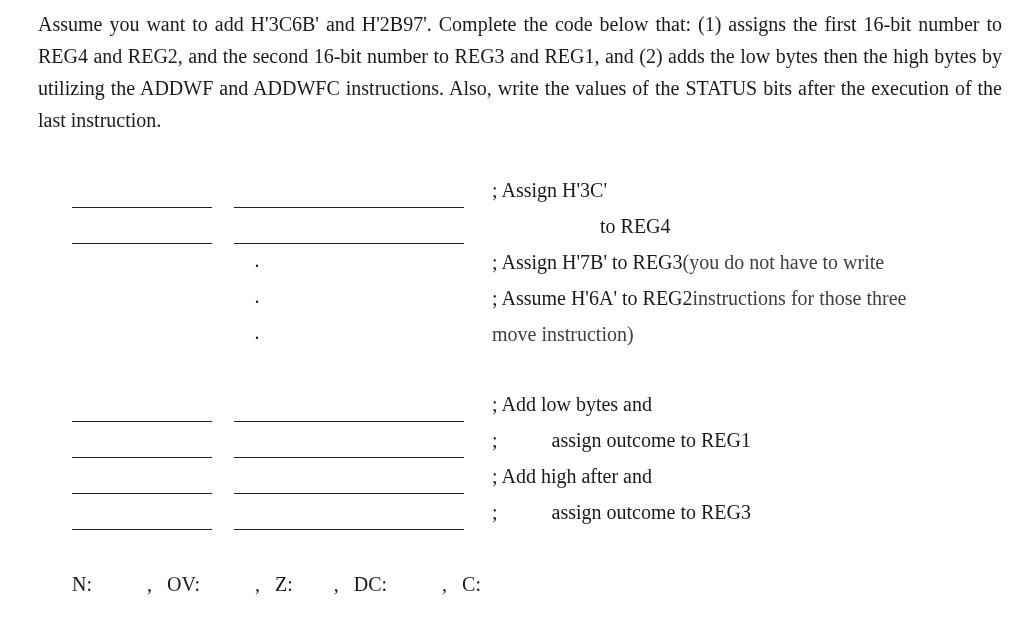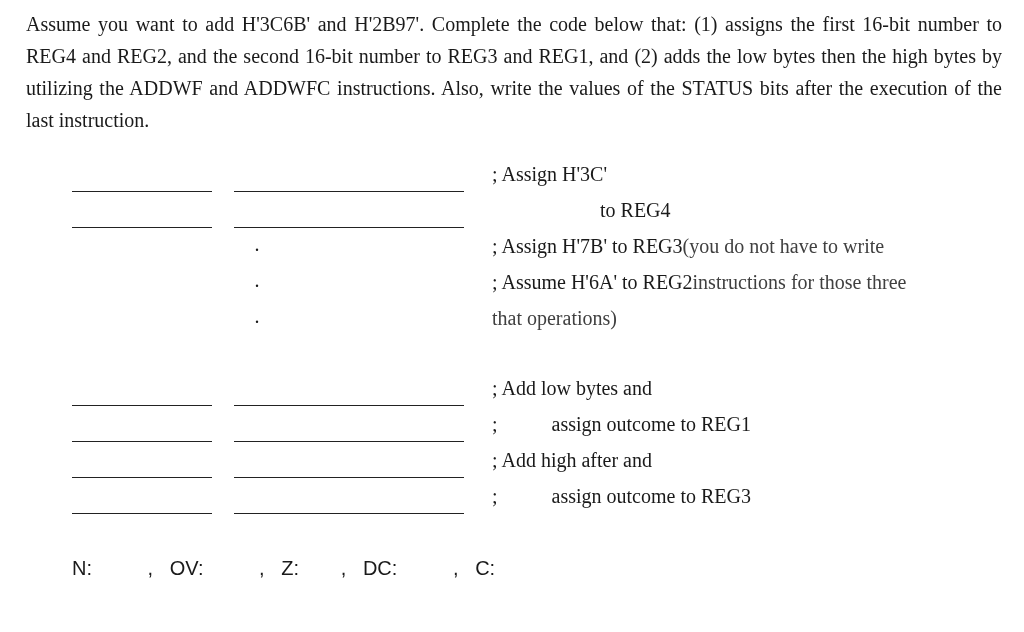--- a/index.html
+++ b/index.html
@@ -1,29 +1,29 @@
 <!DOCTYPE html>
 <html><head>
 <meta charset="utf-8">
 <style>
   html,body{margin:0;padding:0;background:#fff;width:1024px;height:632px;overflow:hidden}
   body{font-family:"Times New Roman",Times,serif;font-size:20px;color:#1a1a1a;line-height:1.6}
   .wrap{padding:8px 22px 0 22px}
-  p{margin:0 0 6px 4px;text-align:justify}
-  .code{margin-top:20px;display:grid;grid-template-columns:460px 550px;column-gap:10px;row-gap:0;align-items:end}
+  p{margin:0 0 6px 16px;text-align:justify}
+  .code{margin-top:36px;display:grid;grid-template-columns:460px 550px;column-gap:10px;row-gap:0;align-items:end}
   .line{height:34px;display:flex;align-items:flex-end;padding-left:50px}
   .blank{border-bottom:1px solid #222;height:22px;display:inline-block}
   .b1{width:140px;margin-right:22px}
   .b2{width:230px}
   .dot{width:370px;display:inline-block;text-align:center;font-size:20px;padding-bottom:4px}
   .cmt{height:34px;display:flex;align-items:flex-end;padding-bottom:2px}
   .grey{color:#404040}
   .skip{height:34px}
   .tab{display:inline-block;width:54px}
-  .status{margin-top:38px;font-family:Liberation Sans, sans-serif;font-size:20px;padding-left:50px}
+  .status{margin-top:38px;font-family:Liberation Serif, serif;font-size:20px;padding-left:50px}
   .gap{display:inline-block;width:50px}
   .gap2{display:inline-block;width:36px}
 </style>
 </head>
 <body>
 <div class="wrap">
 
 <p>Assume you want to add H'3C6B' and H'2B97'. Complete the code below that: (1) assigns the first 16-bit number to REG4 and REG2, and the second 16-bit number to REG3 and REG1, and (2) adds the low bytes then the high bytes by utilizing the ADDWF and ADDWFC instructions. Also, write the values of the STATUS bits after the execution of the last instruction.</p>
 
 <div class="code">
@@ -59,21 +59,21 @@
   </div>
   <div class="cmt">
     <span>; Assume H'6A' to REG2</span>
     <span class="grey">  instructions for those three</span>
   </div>
 
   <div class="line">
     <span class="dot">.</span>
   </div>
   <div class="cmt">
-    <span class="grey">  that operations)</span>
+    <span class="grey">  move instruction)</span>
   </div>
 
   <div class="skip"></div>
   <div class="skip"></div>
 
   <div class="line">
     <span class="blank b1"></span>
     <span class="blank b2"></span>
   </div>
   <div class="cmt">

